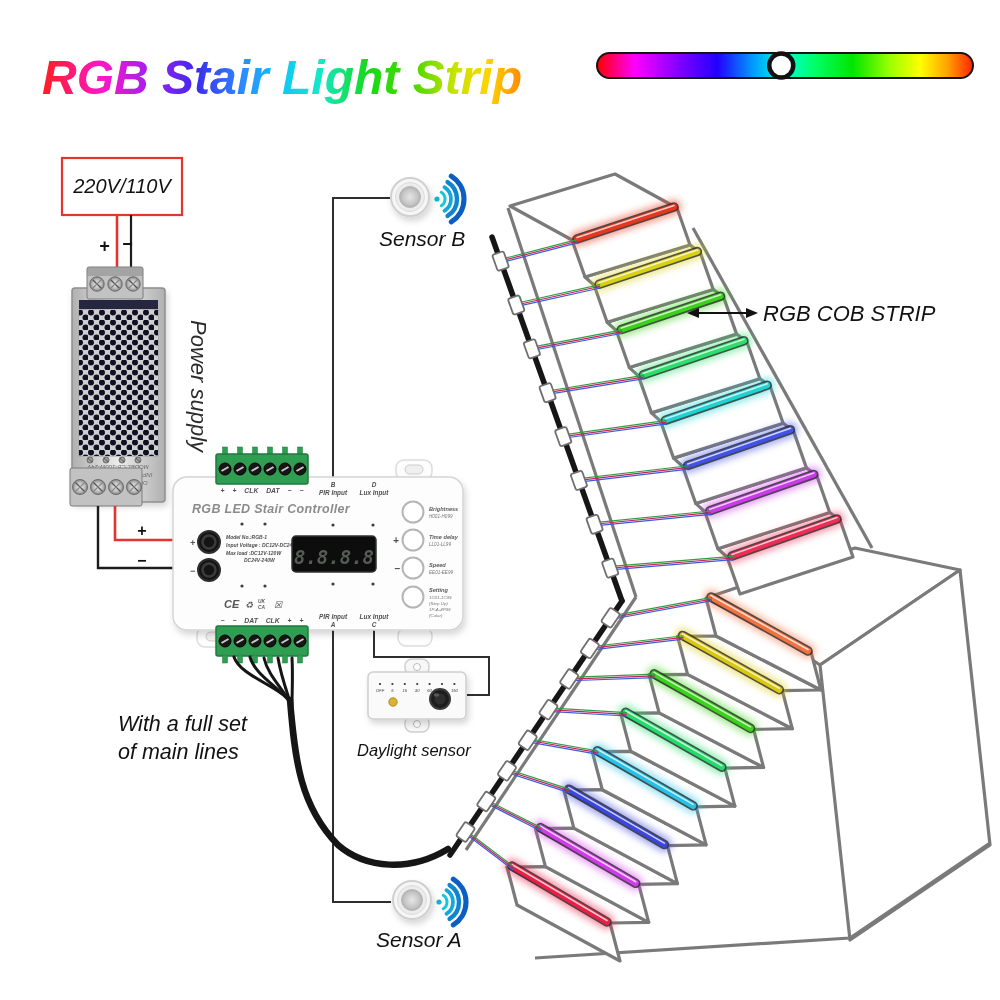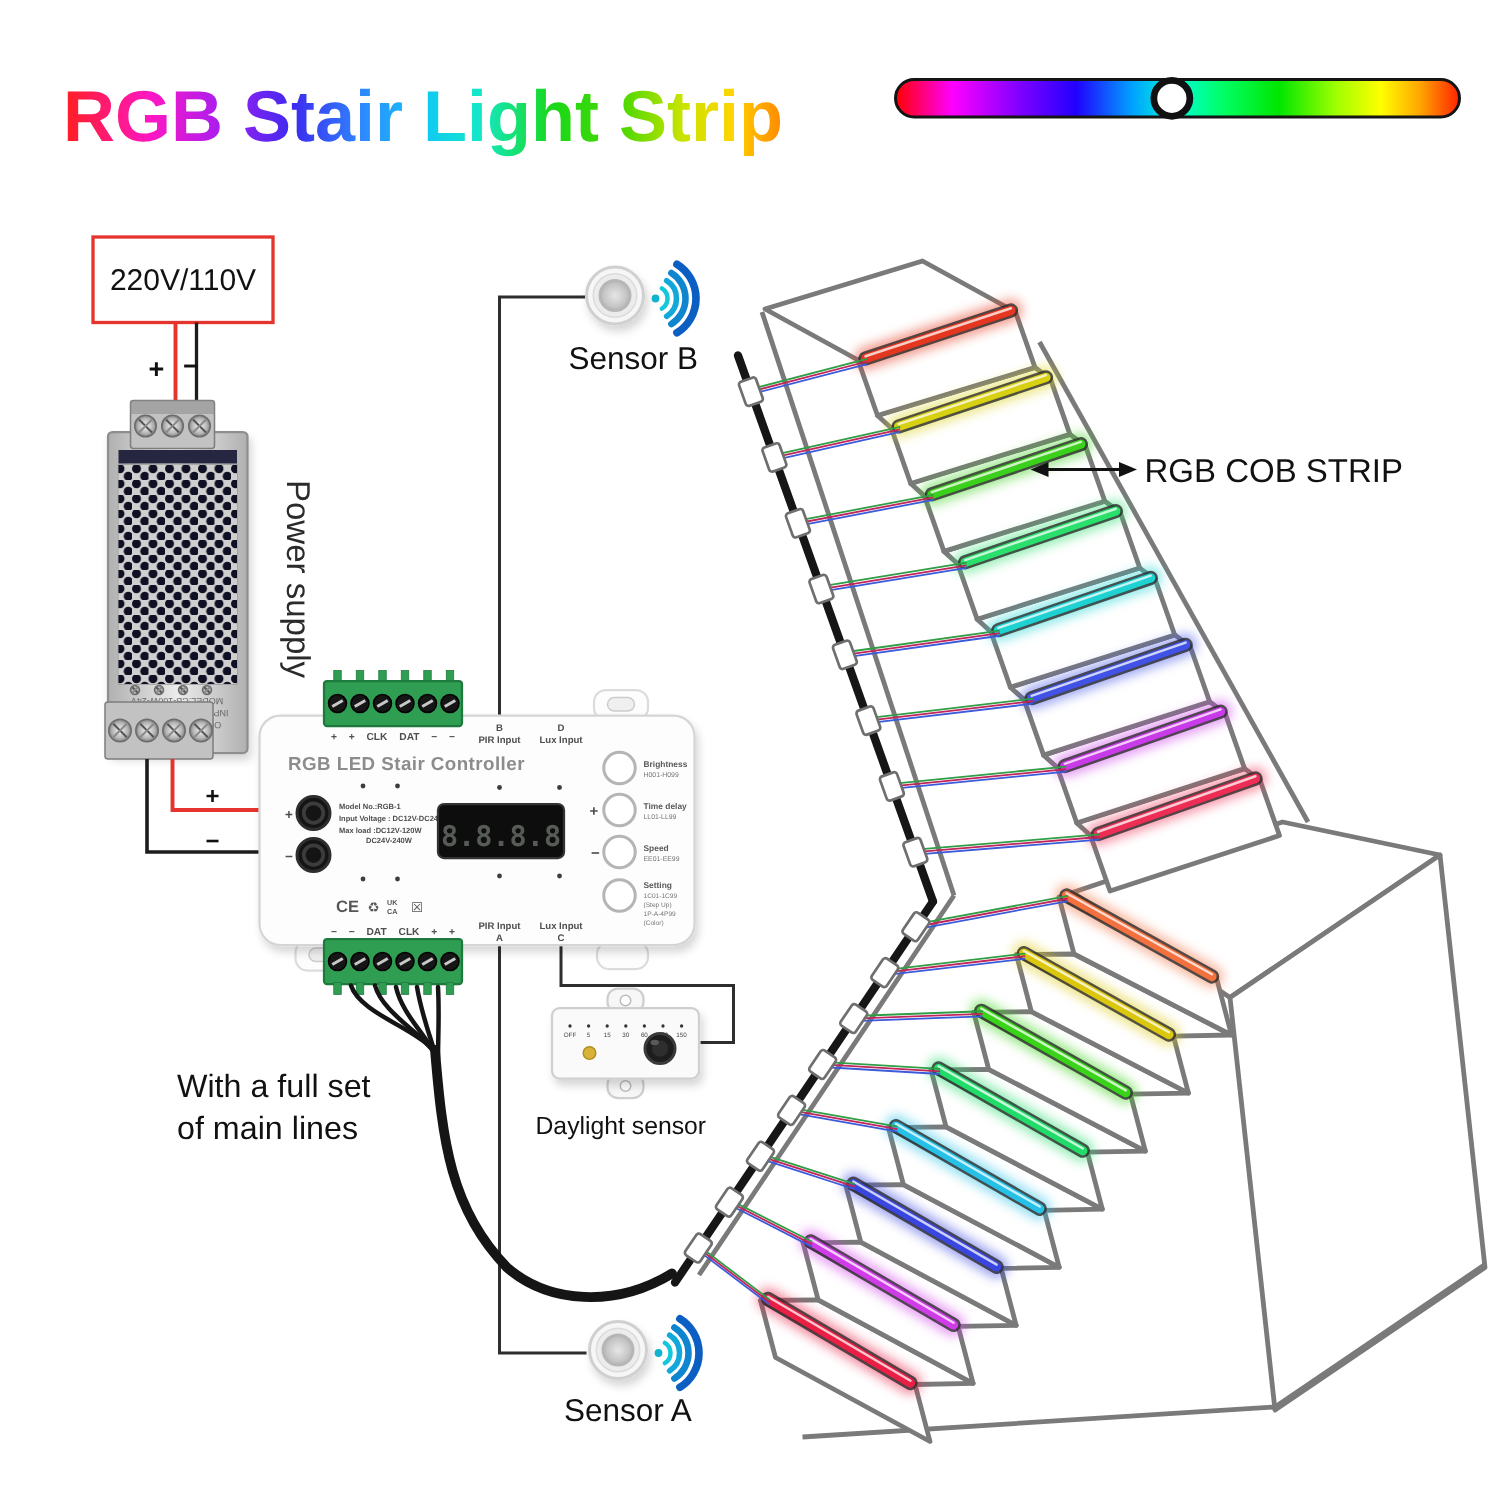--- a/index.html
+++ b/index.html
@@ -1,16 +1,16 @@
 <!DOCTYPE html>
 <html><head>
 <meta charset="utf-8">
 <style>
   html,body{margin:0;padding:0;background:#fff;}
-  #page{position:relative;width:1000px;height:1000px;background:#fff;overflow:hidden;}
+  #page{position:relative;width:1000px;height:1000px;background:#fff;overflow:hidden;font-style:italic;}
   svg text{font-family:"Liberation Sans",sans-serif;}
   .seg{font-family:"DejaVu Sans Mono",monospace;}
 </style>
 </head>
 <body>
 
 <div id="page">
 <svg width="1000" height="1000" viewBox="0 0 1000 1000">
   <defs>
     <linearGradient id="titleGrad" x1="0" y1="0" x2="1" y2="0">

